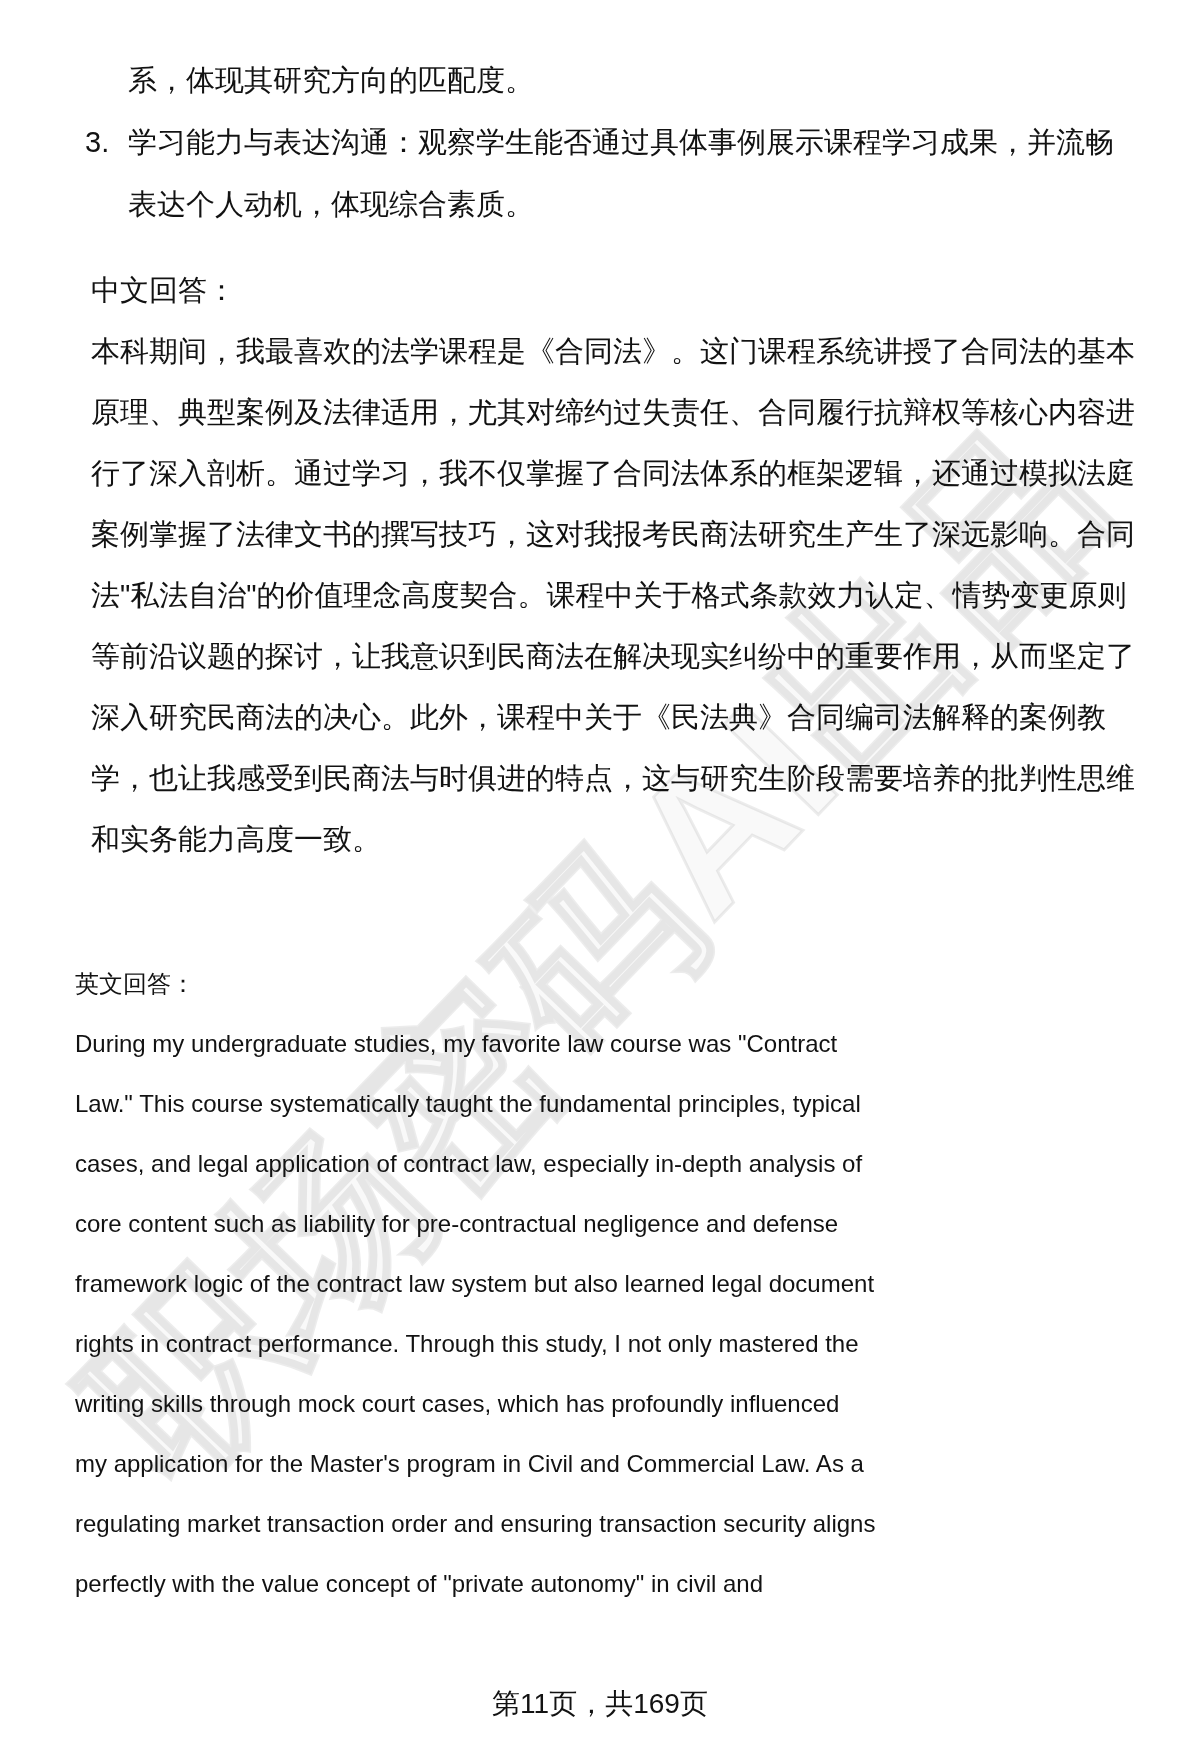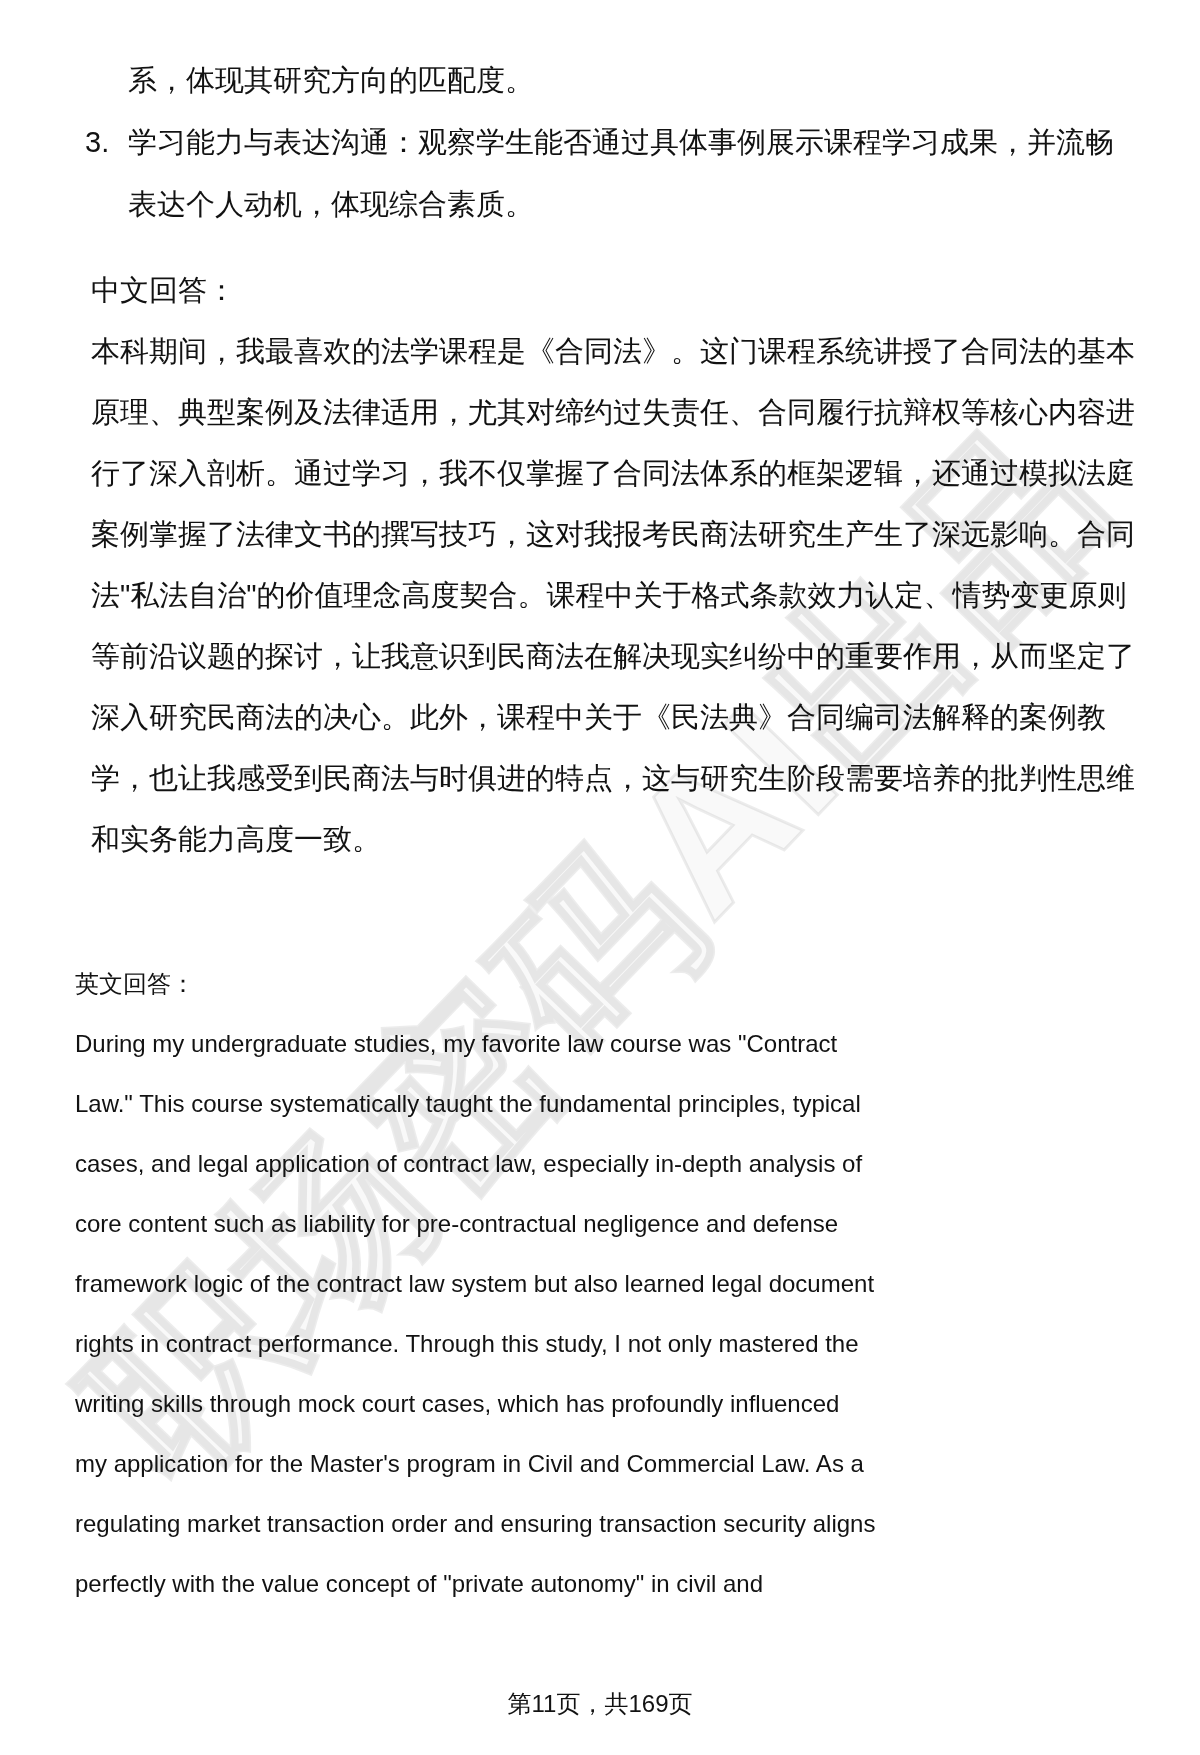--- a/index.html
+++ b/index.html
@@ -58,21 +58,21 @@
     font-size: 24px;
     line-height: 60px;
     width: 1100px;
   }
   .line { white-space: nowrap; }
 
   .footer {
     left: 0; top: 1684px;
     width: 1200px;
     text-align: center;
-    font-size: 24px;
+    font-size: 28px;
     line-height: 40px;
   }
 </style>
 </head>
 <body>
 
 <div class="page">
 
   <div class="watermark-anchor">
     <div class="watermark-text">职场密码AI出品</div>

